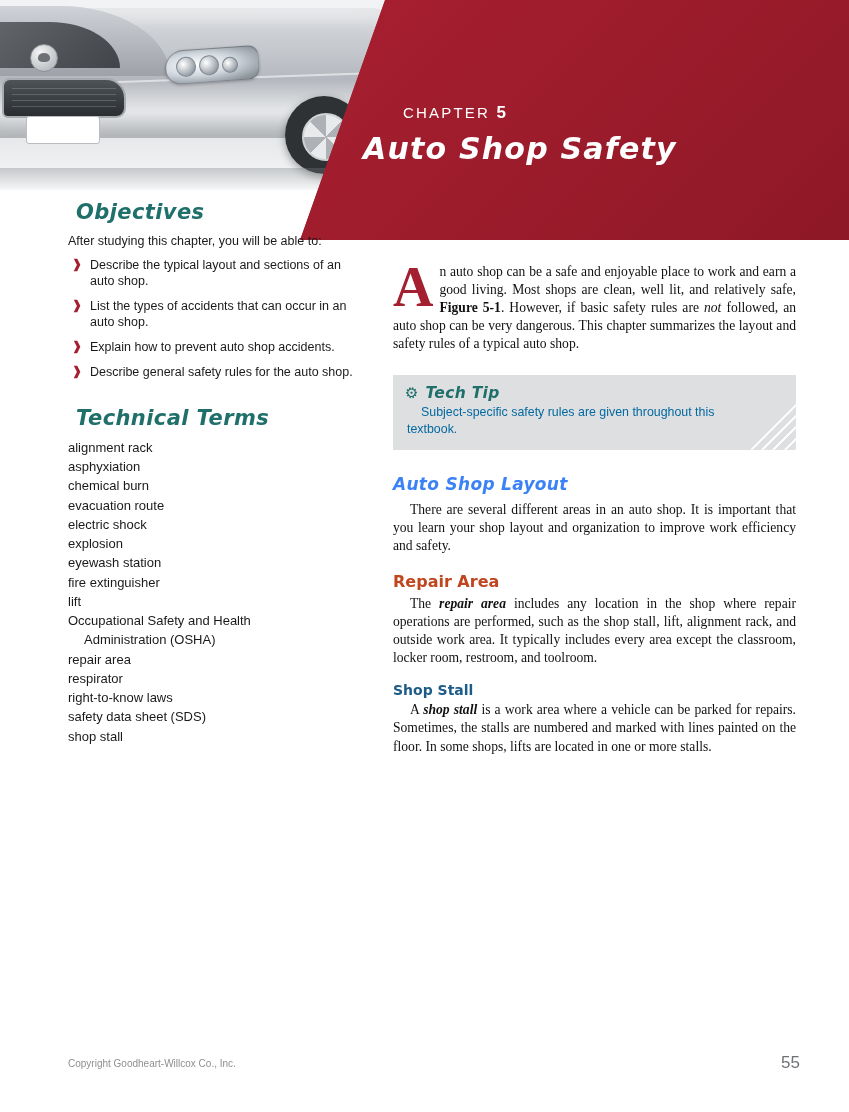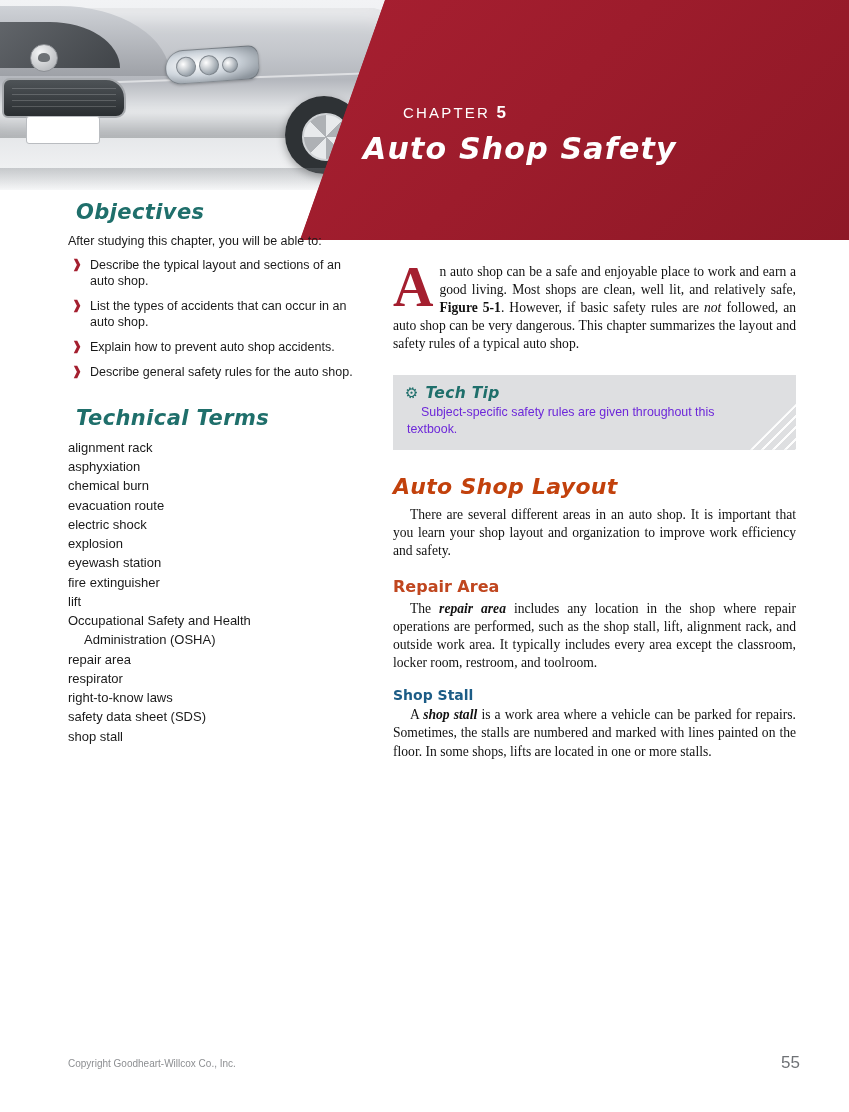--- a/index.html
+++ b/index.html
@@ -318,37 +318,37 @@
     font-size: 15.5px;
     font-weight: bold;
     font-style: italic;
     font-family: "DejaVu Sans", sans-serif;
     letter-spacing: .3px;
   }
   .tip-body {
     padding: 0 30px 12px 14px;
     font-size: 12.4px;
     line-height: 1.35;
-    color: #6d28d9;
+    color: #0369a1;
     text-indent: 14px;
   }
   .tip-corner {
     position: absolute;
     right: 0;
     bottom: 0;
     width: 46px;
     height: 46px;
     background:
       repeating-linear-gradient(135deg, rgba(255,255,255,.95) 0 2px, rgba(0,0,0,0) 2px 8px);
     clip-path: polygon(100% 0, 100% 100%, 0 100%);
   }
 
   h2.a-head {
-    color: #c2410c;
-    font-size: 22px;
+    color: #3b82f6;
+    font-size: 17px;
     font-weight: bold;
     font-style: italic;
     font-family: "DejaVu Sans", sans-serif;
     margin: 24px 0 7px 0;
     letter-spacing: .3px;
   }
   h3.b-head {
     color: #c0461f;
     font-size: 16px;
     font-weight: bold;

